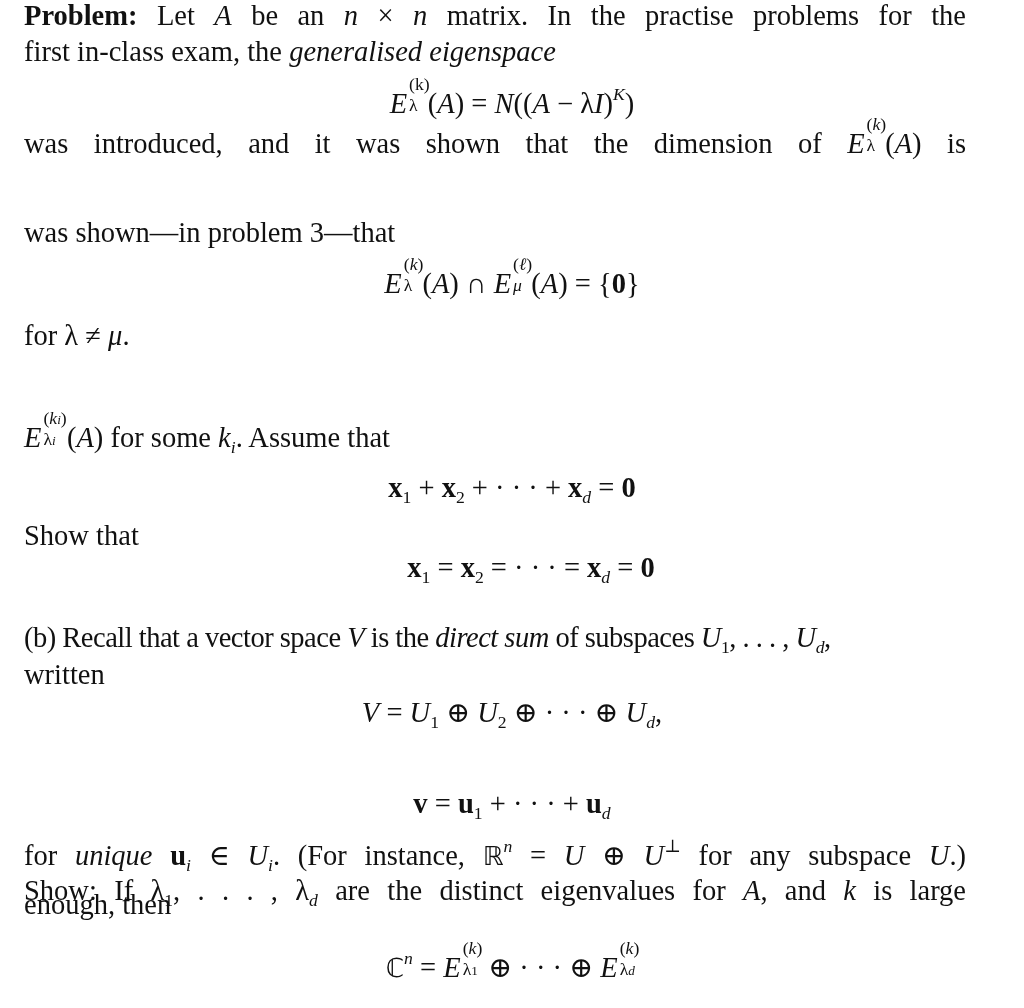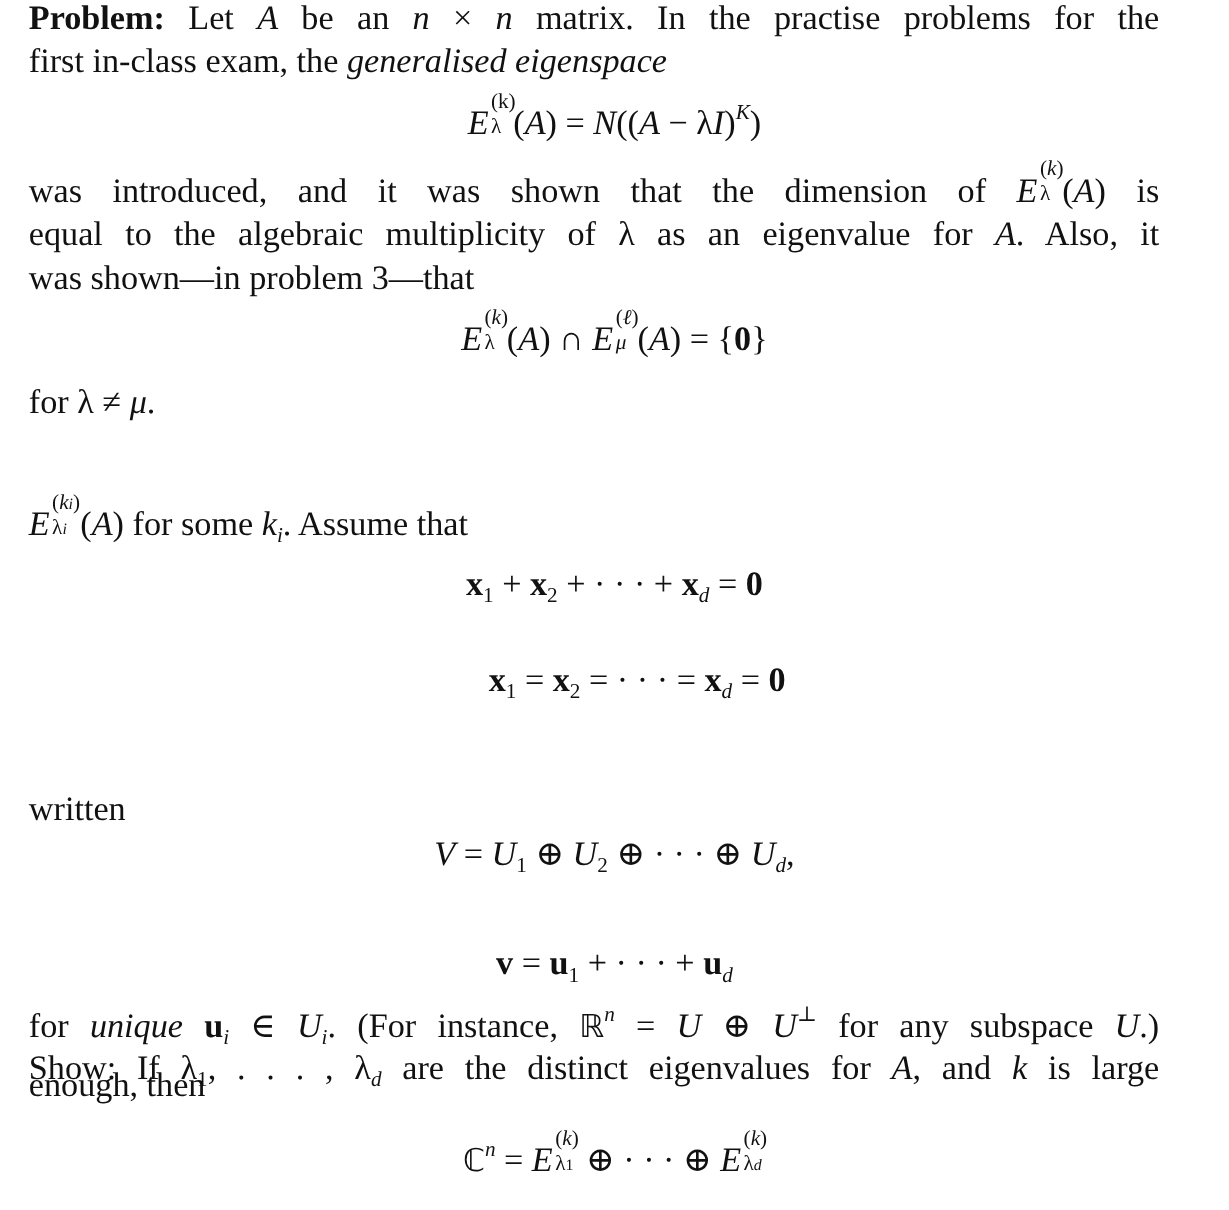--- a/index.html
+++ b/index.html
@@ -38,47 +38,48 @@
   </div>
 
   <div class="line" style="top:34px;font-family:Liberation Serif, serif;">
     <span>first in-class exam, the </span><i>generalised eigenspace</i>
   </div>
 
   <div class="eq" style="top:86px;">
     <i>E</i><span class="ss"><span class="s-up">(k)</span><span class="s-dn">λ</span><span class="s-pad">(k)</span></span>(<i>A</i>) = <i>N</i>((<i>A</i> − λ<i>I</i>)<span class="sup it">K</span>)
   </div>
 
-  <div class="line just" style="top:142px;">
+  <div class="line just" style="top:126px;">
     <span>was introduced, and it was shown that the dimension of </span><i>E</i><span class="ss"><span class="s-up">(<i>k</i>)</span><span class="s-dn">λ</span><span class="s-pad">(k)</span></span>(<i>A</i>) is
-  </div>
-  <div class="line just" style="top:178px;">
-    equal to the algebraic multiplicity of λ as an eigenvalue for <i>A</i>. Also, it
   </div>
   <div class="line" style="top:215px;">was shown—in problem 3—that</div>
 
   <div class="eq" style="top:266px;">
     <i>E</i><span class="ss"><span class="s-up">(<i>k</i>)</span><span class="s-dn">λ</span><span class="s-pad">(k)</span></span>(<i>A</i>) ∩ <i>E</i><span class="ss"><span class="s-up">(<i>ℓ</i>)</span><span class="s-dn"><i>μ</i></span><span class="s-pad">(ℓ)</span></span>(<i>A</i>) = {<b>0</b>}
   </div>
 
   <div class="line" style="top:318px;">for λ ≠ <i>μ</i>.</div>
 
   <div class="line" style="top:420px;">
     <i>E</i><span class="ss"><span class="s-up">(<i>k<span style="font-size:0.75em">i</span></i>)</span><span class="s-dn">λ<span style="font-size:0.75em"><i>i</i></span></span><span class="s-pad">(ki)</span></span>(<i>A</i>) for some <i>k</i><span class="sub it">i</span>. Assume that
   </div>
 
   <div class="eq" style="top:470px;">
     <span class="bf">x</span><span class="sub">1</span> + <span class="bf">x</span><span class="sub">2</span> + · · · + <span class="bf">x</span><span class="sub it">d</span> = <b>0</b>
   </div>
 
+  <div class="line" style="top:518px;">Show that</div>
 
   <div class="eq" style="top:550px;margin-left:19px;">
     <span class="bf">x</span><span class="sub">1</span> = <span class="bf">x</span><span class="sub">2</span> = · · · = <span class="bf">x</span><span class="sub it">d</span> = <b>0</b>
   </div>
 
+  <div class="line" style="top:620px; letter-spacing:-0.5px;">
+    (b) Recall that a vector space <i>V</i> is the <i>direct sum</i> of subspaces <i>U</i><span class="sub">1</span>, . . . , <i>U</i><span class="sub it">d</span>,
+  </div>
   <div class="line" style="top:657px;">written</div>
 
   <div class="eq" style="top:695px;">
     <i>V</i> = <i>U</i><span class="sub">1</span> ⊕ <i>U</i><span class="sub">2</span> ⊕ · · · ⊕ <i>U</i><span class="sub it">d</span>,
   </div>
 
 
   <div class="eq" style="top:786px;">
     <span class="bf">v</span> = <span class="bf">u</span><span class="sub">1</span> + · · · + <span class="bf">u</span><span class="sub it">d</span>
   </div>

